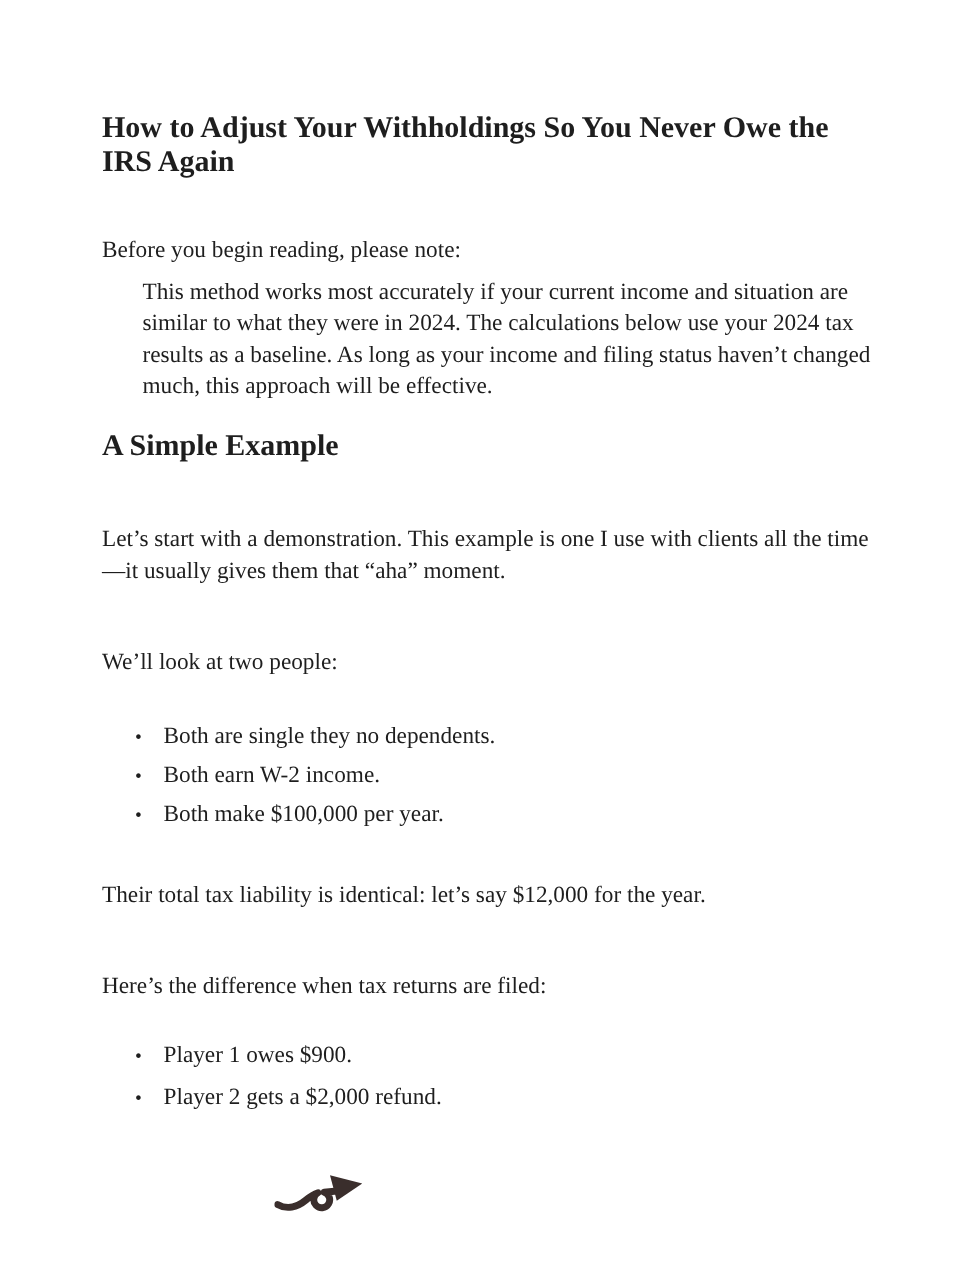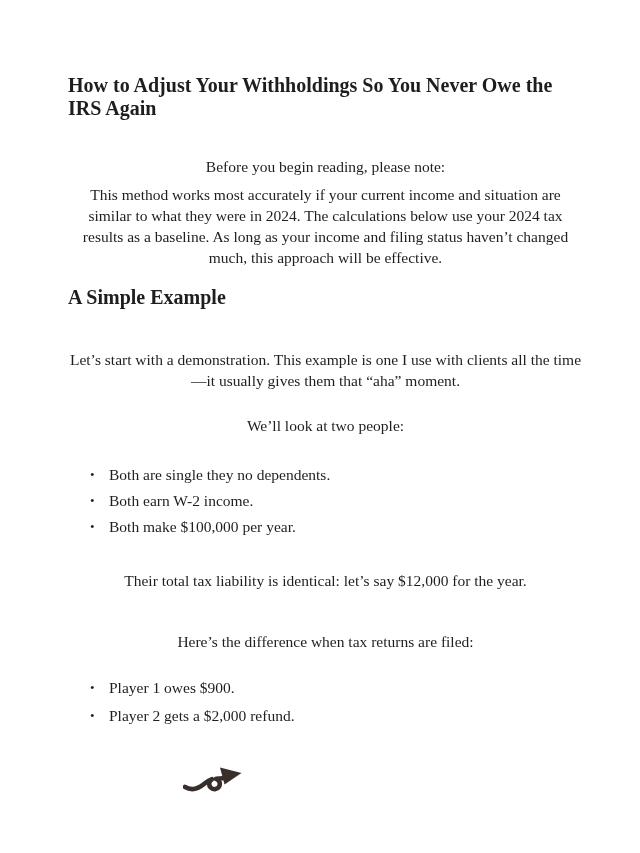--- a/index.html
+++ b/index.html
@@ -34,26 +34,25 @@
   h2.section-heading {
     margin: 18px 0 0 0;
     font-size: 20px;
     line-height: 23px;
     font-weight: bold;
   }
   p {
     margin: 0;
     font-size: 15.5px;
     line-height: 21px;
-    text-align: center;
   }
   .note-intro    { margin-top: 36px; }
-  .note-body     { margin-top: 7px; }
+  .note-body     { margin-top: 7px; margin-left: 27px; }
   .example-intro { margin-top: 40px; }
-  .people-intro  { margin-top: 24px; }
+  .people-intro  { margin-top: 40px; }
   .liability     { margin-top: 33px; }
   .difference    { margin-top: 40px; }
 
   .bullet-list { margin: 0; padding: 0; list-style: none; font-size: 15.5px; line-height: 21px; }
   .bullet-list.people  { margin-top: 28px; }
   .bullet-list.results { margin-top: 25px; }
   .bullet-list.people  .li { margin-bottom: 5px; }
   .bullet-list.results .li { margin-bottom: 7px; }
   .bullet-list .li:last-child { margin-bottom: 0; }
   .li { display: flex; }

